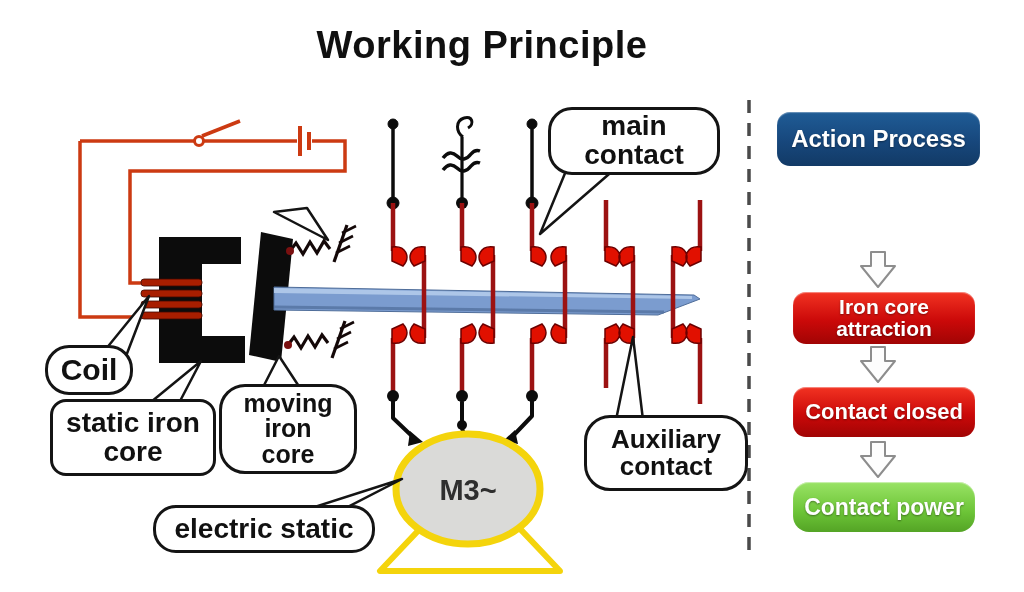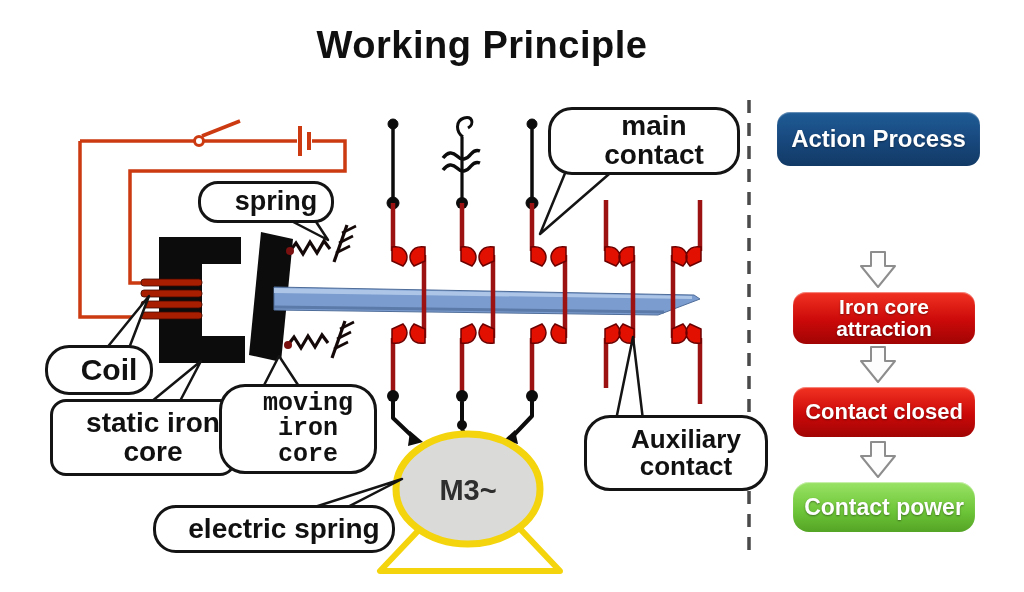--- a/index.html
+++ b/index.html
@@ -9,27 +9,27 @@
   }
   #stage{position:absolute;left:12px;top:0;width:1024px;height:572px;}
   .title{
     position:absolute;left:245px;top:24px;width:450px;text-align:center;
     font-size:38px;font-weight:bold;color:#101010;letter-spacing:0.5px;
   }
   svg.diagram{position:absolute;left:0;top:0;z-index:1;}
   .bubble{
     position:absolute;z-index:3;background:#ffffff;border:3px solid #141414;
     display:flex;align-items:center;justify-content:center;text-align:center;
-    font-weight:bold;color:#111;white-space:pre-line;line-height:1.02;padding-left:20px;
+    font-weight:bold;color:#111;white-space:pre-line;line-height:1.02;
   }
   .b-spring{left:186px;top:181px;width:110px;height:36px;border-radius:20px;font-size:27px;}
   .b-main{left:536px;top:107px;width:166px;height:62px;border-radius:24px;font-size:28px;}
   .b-coil{left:33px;top:345px;width:82px;height:44px;border-radius:24px;font-size:30px;}
   .b-static{left:38px;top:399px;width:160px;height:71px;border-radius:16px;font-size:28px;}
-  .b-moving{left:207px;top:384px;width:132px;height:84px;border-radius:26px;font-size:25px;font-family:Liberation Mono, monospace;}
+  .b-moving{left:207px;top:384px;width:132px;height:84px;border-radius:26px;font-size:25px;}
   .b-motor{left:141px;top:505px;width:216px;height:42px;border-radius:23px;font-size:28px;}
   .b-aux{left:572px;top:415px;width:158px;height:70px;border-radius:26px;font-size:26px;}
 
   .flow-box{
     position:absolute;z-index:3;display:flex;align-items:center;justify-content:center;
     text-align:center;font-weight:bold;color:#ffffff;white-space:pre-line;
     line-height:1.05;text-shadow:0 1px 2px rgba(0,0,0,0.4);
   }
   .fb-header{
     left:765px;top:112px;width:203px;height:54px;border-radius:13px;font-size:24px;
@@ -175,30 +175,29 @@
       <polygon points="76,371 106,377 137,296"></polygon>
       <polygon points="128,411 167,403 189,361"></polygon>
       <polygon points="247,395 290,391 267,356"></polygon>
       <polygon points="287,512 324,513 390,479"></polygon>
       <polygon points="604,420 631,420 621,337"></polygon>
     </g>
 
     <path d="M737,100 V556" stroke="#4a4a4a" stroke-width="3.5" stroke-dasharray="13 10" fill="none"></path>
   </svg>
 
-  <div class="bubble b-spring">spring</div>
   <div class="bubble b-main">main
 contact</div>
   <div class="bubble b-coil">Coil</div>
   <div class="bubble b-static">static iron
 core</div>
   <div class="bubble b-moving">moving
 iron
 core</div>
-  <div class="bubble b-motor">electric spring</div>
+  <div class="bubble b-motor">electric static</div>
   <div class="bubble b-aux">Auxiliary
 contact</div>
 
   <div class="flow-box fb-header">Action Process</div>
   <svg class="flow-arrow fa-1" viewBox="0 0 36 38">
     <path d="M11,1 H25 V15 H35 L18,36 L1,15 H11 Z" fill="#fdfdfd" stroke="#8d8d8d" stroke-width="2" stroke-linejoin="round"></path>
   </svg>
   <div class="flow-box fb-red fb-s2">Iron core
 attraction</div>
   <svg class="flow-arrow fa-2" viewBox="0 0 36 38">

